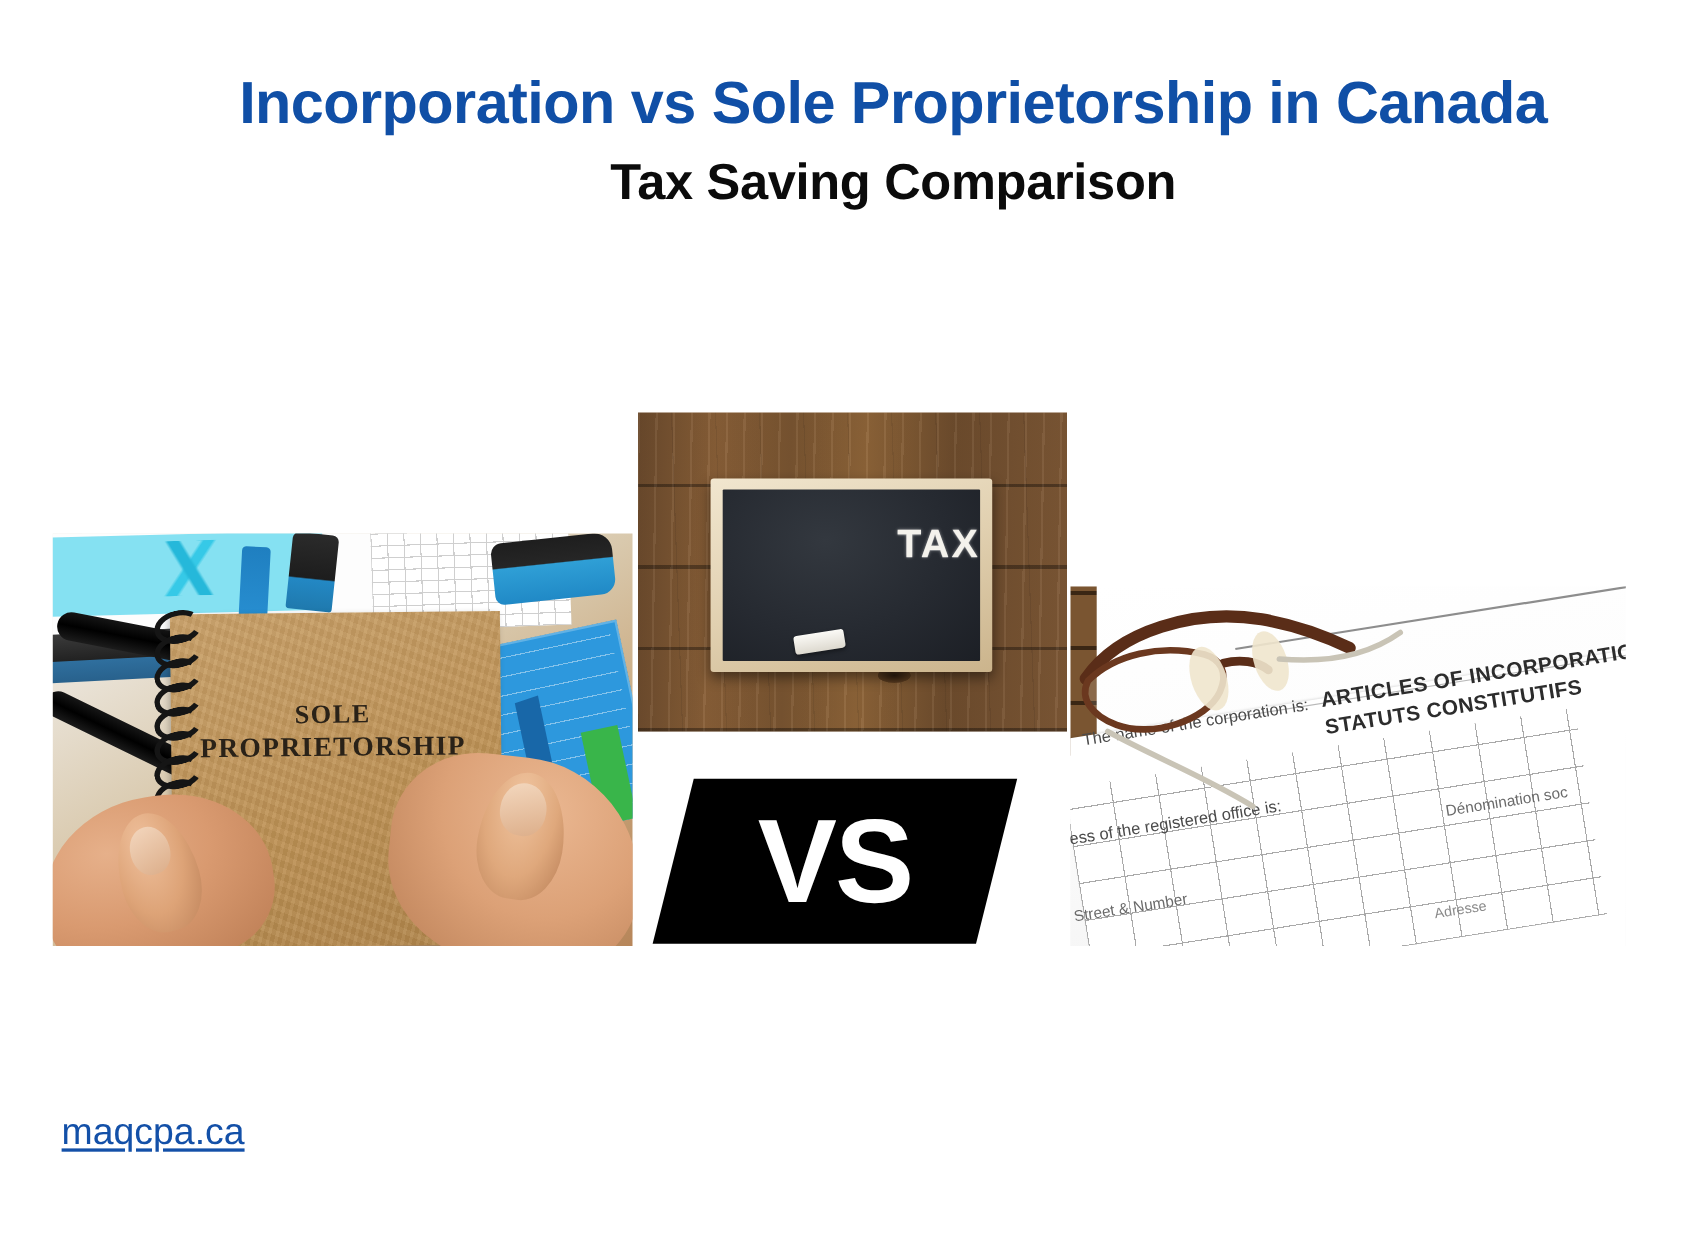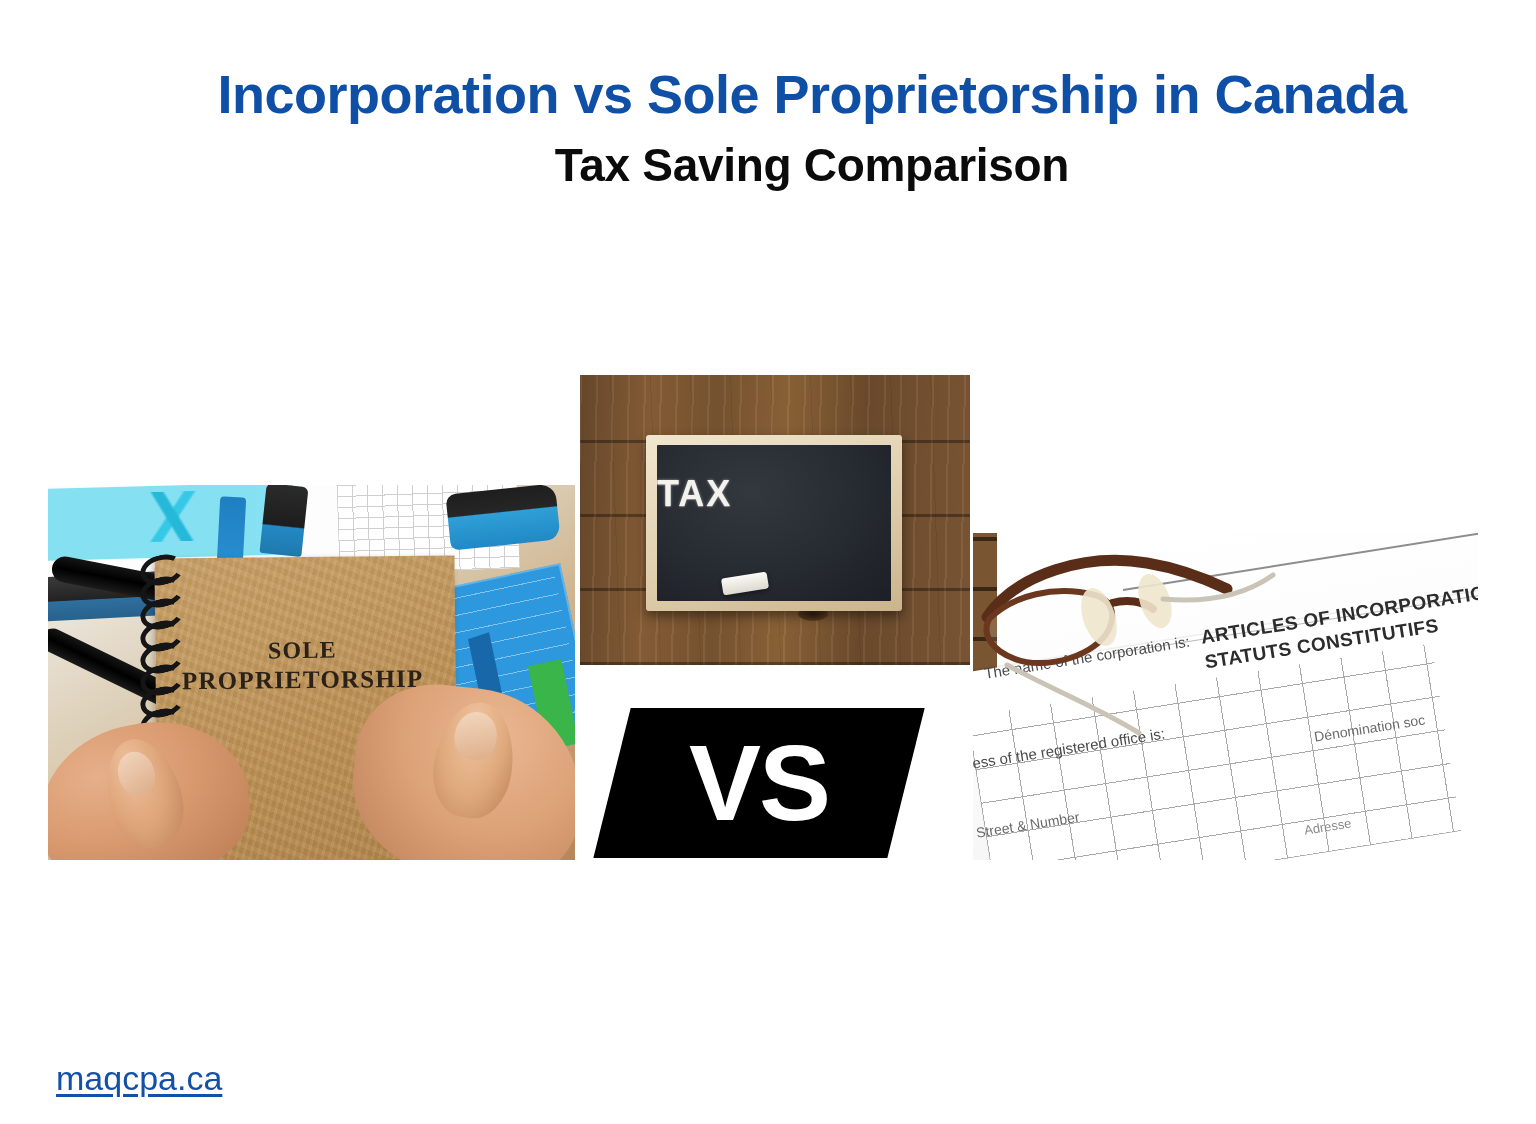--- a/index.html
+++ b/index.html
@@ -236,21 +236,21 @@
     border-radius: 3px;
     box-shadow: 0 5px 12px rgba(0,0,0,.45);
   }
   .board-inner{
     position:absolute; left:11px; top:10px; right:11px; bottom:10px;
     background: radial-gradient(ellipse at 40% 30%, #33383f 0%, #262a31 55%, #1c1f25 100%);
     border-radius:1px;
   }
   .board-inner .chalk-line1,
   .board-inner .chalk-line2{
-    position:absolute; left:0; right:17px; text-align:left; color:#f4f2ec;
+    position:absolute; left:0; right:0; text-align:right; color:#f4f2ec;
     font-family:"Liberation Sans", sans-serif; font-weight:bold;
     text-shadow: 0 0 3px rgba(255,255,255,.5), 0 1px 0 rgba(255,255,255,.25);
   }
   .board-inner .chalk-line1{ top:28px; font-size:36px; letter-spacing:2px; }
   .board-inner .chalk-line2{ top:74px; font-size:38px; letter-spacing:1px; }
   .chalk-stick{
     position:absolute; left:142px; top:200px; width:46px; height:17px;
     background: linear-gradient(180deg,#fbfaf6,#ddd9cf);
     border-radius:3px; transform: rotate(-9deg);
     box-shadow: 0 2px 4px rgba(0,0,0,.4);
@@ -340,21 +340,21 @@
     font-family:"Liberation Sans", sans-serif; font-size:13px; color:#8a8a8a;
     transform: rotate(-9deg); transform-origin:left top; white-space:nowrap;
   }
   .pr-glasses{
     position:absolute; left:4px; top:14px; width:300px; height:190px;
     pointer-events:none;
   }
 
   
   .footer-link{
-    position:absolute; left:56px; top:1057px;
+    position:absolute; left:56px; top:1008px;
     font-family:"Liberation Sans", sans-serif;
     font-size:34px; line-height:42px;
     color:#1350A8; text-decoration: underline;
     text-underline-offset: 4px;
   }
 </style>
 </head>
 <body>
 
 <div class="title-block">

